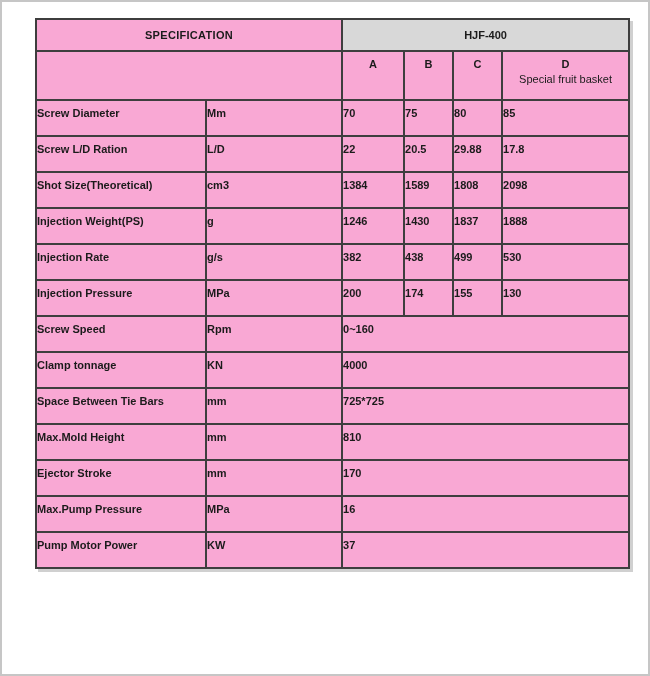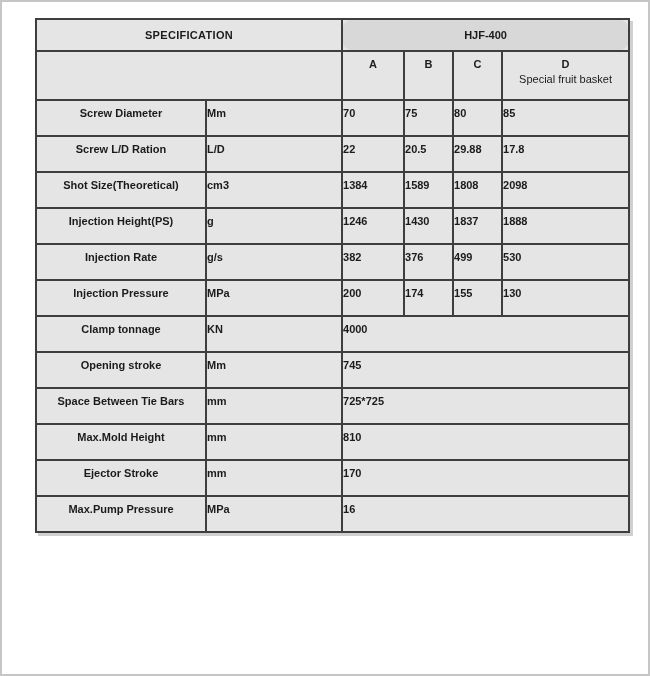--- a/index.html
+++ b/index.html
@@ -20,21 +20,21 @@
   .spec-table-wrap {
     position: absolute;
     left: 33px;
     top: 16px;
   }
   table.spec-table {
     border-collapse: collapse;
     table-layout: fixed;
     width: 593px;
     box-shadow: 3px 3px 0 rgba(120,120,120,0.35);
-    background: #e5e5e5;
+    background: #f9a8d4;
   }
   table.spec-table td {
     border: 2px solid #3e3e3e;
     padding: 0;
     vertical-align: top;
     font-size: 11px;
     font-weight: bold;
     line-height: 1.35;
     overflow: hidden;
     white-space: nowrap;
@@ -47,33 +47,32 @@
     height: 30px;
     vertical-align: middle;
     text-align: center;
   }
   td.spec-title-cell {
     font-size: 12.5px;
     letter-spacing: 0.3px;
   }
   td.model-cell {
     font-size: 11.5px;
-    border-radius: 12px;
   }
   tr.columns-row td {
     height: 42px;
     padding-top: 5px;
     text-align: center;
   }
   tr.data-row td {
     height: 29px;
     padding-top: 5px;
   }
   td.label-cell {
-    text-align: center;
+    text-align: left;
     padding-left: 7px;
     padding-right: 3px;
   }
   td.unit-cell, td.value-cell, td.merged-value-cell {
   }
   .col-d-sub {
     font-size: 11px;
     font-weight: normal;
   }
 </style>
@@ -124,52 +123,52 @@
         </tr>
         <tr class="data-row">
           <td class="label-cell">Shot Size(Theoretical)</td>
           <td class="unit-cell">cm3</td>
           <td class="value-cell">1384</td>
           <td class="value-cell">1589</td>
           <td class="value-cell">1808</td>
           <td class="value-cell">2098</td>
         </tr>
         <tr class="data-row">
-          <td class="label-cell">Injection Height(PS)</td>
+          <td class="label-cell">Injection Weight(PS)</td>
           <td class="unit-cell">g</td>
           <td class="value-cell">1246</td>
           <td class="value-cell">1430</td>
           <td class="value-cell">1837</td>
           <td class="value-cell">1888</td>
         </tr>
         <tr class="data-row">
           <td class="label-cell">Injection Rate</td>
           <td class="unit-cell">g/s</td>
           <td class="value-cell">382</td>
-          <td class="value-cell">376</td>
+          <td class="value-cell">438</td>
           <td class="value-cell">499</td>
           <td class="value-cell">530</td>
         </tr>
         <tr class="data-row">
           <td class="label-cell">Injection Pressure</td>
           <td class="unit-cell">MPa</td>
           <td class="value-cell">200</td>
           <td class="value-cell">174</td>
           <td class="value-cell">155</td>
           <td class="value-cell">130</td>
         </tr>
         <tr class="data-row">
+          <td class="label-cell">Screw Speed</td>
+          <td class="unit-cell">Rpm</td>
+          <td class="merged-value-cell" colspan="4">0~160</td>
+        </tr>
+        <tr class="data-row">
           <td class="label-cell">Clamp tonnage</td>
           <td class="unit-cell">KN</td>
           <td class="merged-value-cell" colspan="4">4000</td>
-        </tr>
-        <tr class="data-row">
-          <td class="label-cell">Opening stroke</td>
-          <td class="unit-cell">Mm</td>
-          <td class="merged-value-cell" colspan="4">745</td>
         </tr>
         <tr class="data-row">
           <td class="label-cell">Space Between Tie Bars</td>
           <td class="unit-cell">mm</td>
           <td class="merged-value-cell" colspan="4">725*725</td>
         </tr>
         <tr class="data-row">
           <td class="label-cell">Max.Mold Height</td>
           <td class="unit-cell">mm</td>
           <td class="merged-value-cell" colspan="4">810</td>
@@ -177,15 +176,20 @@
         <tr class="data-row">
           <td class="label-cell">Ejector Stroke</td>
           <td class="unit-cell">mm</td>
           <td class="merged-value-cell" colspan="4">170</td>
         </tr>
         <tr class="data-row">
           <td class="label-cell">Max.Pump Pressure</td>
           <td class="unit-cell">MPa</td>
           <td class="merged-value-cell" colspan="4">16</td>
         </tr>
+        <tr class="data-row">
+          <td class="label-cell">Pump Motor Power</td>
+          <td class="unit-cell">KW</td>
+          <td class="merged-value-cell" colspan="4">37</td>
+        </tr>
       </tbody>
   </table>
 </div>
 
 </body></html>

